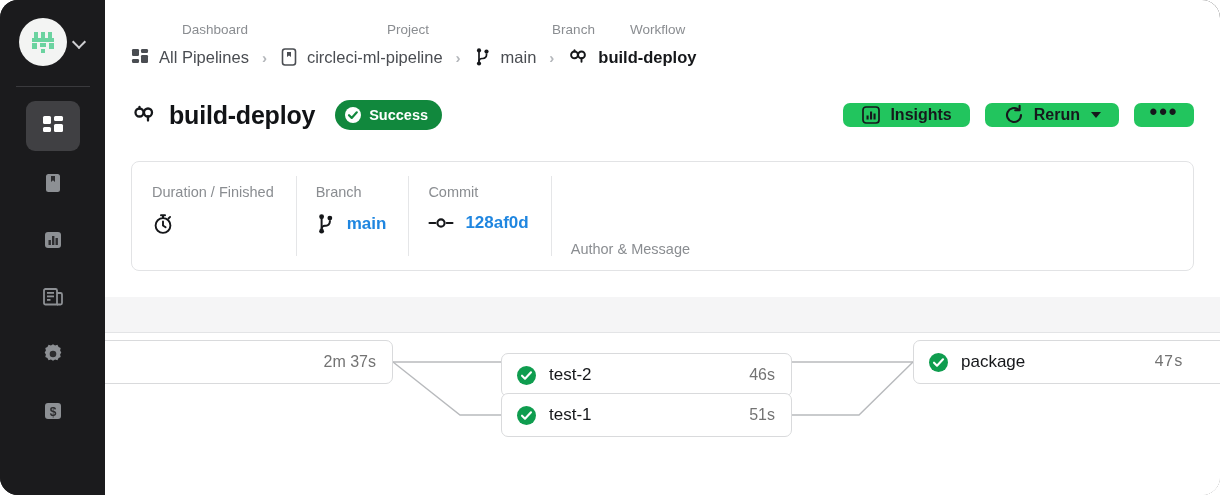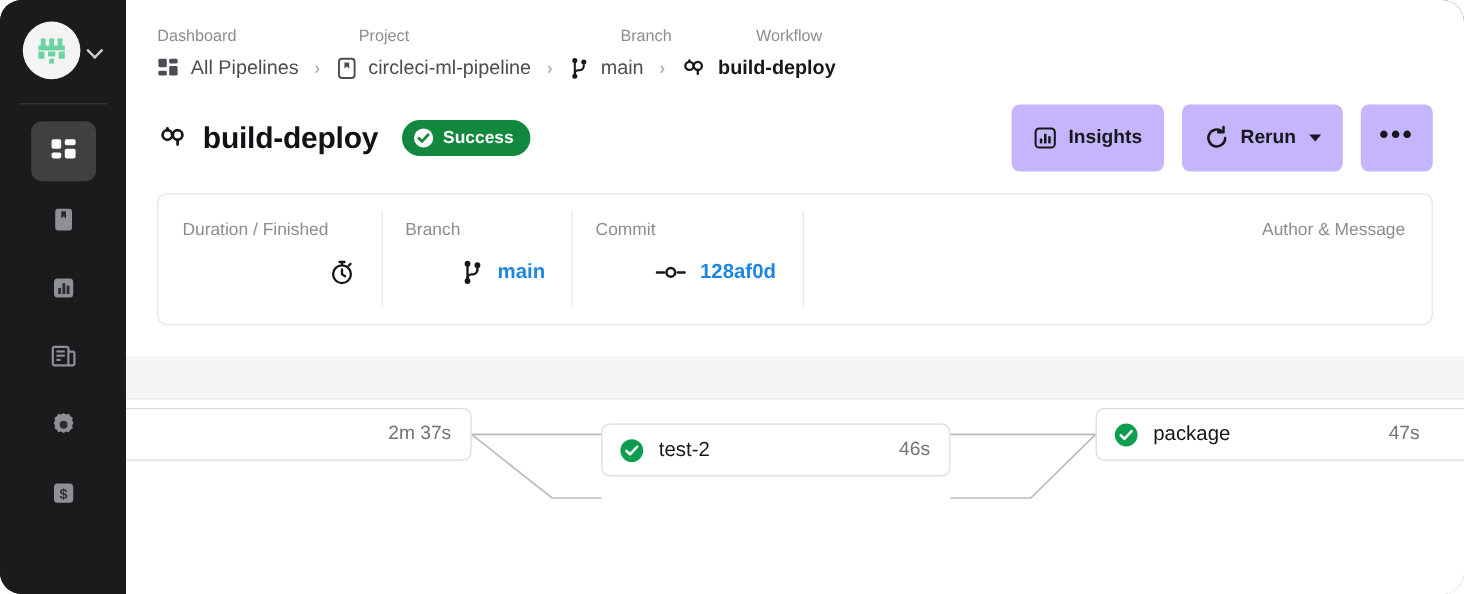--- a/index.html
+++ b/index.html
@@ -73,21 +73,21 @@
   .content {
     flex: 1;
     background: #ffffff;
     display: flex;
     flex-direction: column;
     min-width: 0;
     position: relative;
   }
 
   
-  .breadcrumb-wrap { padding: 22px 0 0 26px; }
+  .breadcrumb-wrap { padding: 22px 0 0 26px; text-align: center; }
   .crumb-labels {
     display: flex;
     font-size: 13.5px;
     color: #8a8d91;
     height: 18px;
   }
   .crumb-labels span { display: block; }
   .lbl-dashboard { width: 168px; }
   .lbl-project   { width: 218px; }
   .lbl-branch    { width: 113px; }
@@ -144,24 +144,24 @@
   .title-actions {
     margin-left: auto;
     display: flex;
     align-items: center;
     gap: 15px;
   }
   .btn {
     display: inline-flex;
     align-items: center;
     gap: 9px;
-    background: #c4b5fd;
+    background: #22c55e;
     border: none;
     border-radius: 7px;
-    height: 56px;
+    height: 24px;
     padding: 0 18px;
     font-size: 16px;
     font-weight: bold;
     color: #16181c;
     font-family: "Liberation Sans", sans-serif;
     cursor: pointer;
   }
   .btn .caret {
     width: 0; height: 0;
     border-left: 5px solid transparent;
@@ -185,21 +185,21 @@
     border: 1px solid #e2e3e5;
     border-radius: 8px;
     height: 110px;
     display: flex;
     align-items: stretch;
     background: #fff;
   }
   .info-cell {
     padding: 22px 22px 0 20px;
     display: flex;
-    flex-direction: row;
+    flex-direction: column;
     position: relative;
   }
   .info-cell + .info-cell::before {
     content: "";
     position: absolute;
     left: 0; top: 14px; bottom: 14px;
     width: 1px;
     background: #e5e6e8;
   }
   .info-label {
@@ -538,25 +538,33 @@
 
       <div class="job-card" style="left:396px; top:20px; width:291px;">
         <svg width="21" height="21" viewBox="0 0 21 21">
           <circle cx="10.5" cy="10.5" r="9.5" fill="#0f9d4f"></circle>
           <path d="M6 10.7 l3 3 l6 -6.4" fill="none" stroke="#ffffff" stroke-width="2.1" stroke-linecap="round" stroke-linejoin="round"></path>
         </svg>
         <span class="job-name">test-2</span>
         <span class="job-dur">46s</span>
       </div>
 
+      <div class="job-card" style="left:396px; top:60px; width:291px;">
+        <svg width="21" height="21" viewBox="0 0 21 21">
+          <circle cx="10.5" cy="10.5" r="9.5" fill="#0f9d4f"></circle>
+          <path d="M6 10.7 l3 3 l6 -6.4" fill="none" stroke="#ffffff" stroke-width="2.1" stroke-linecap="round" stroke-linejoin="round"></path>
+        </svg>
+        <span class="job-name">test-1</span>
+        <span class="job-dur">51s</span>
+      </div>
 
       <div class="job-card" style="left:808px; top:7px; width:400px;">
         <svg width="21" height="21" viewBox="0 0 21 21">
           <circle cx="10.5" cy="10.5" r="9.5" fill="#0f9d4f"></circle>
           <path d="M6 10.7 l3 3 l6 -6.4" fill="none" stroke="#ffffff" stroke-width="2.1" stroke-linecap="round" stroke-linejoin="round"></path>
         </svg>
         <span class="job-name">package</span>
-        <span class="job-dur" style="margin-right:113px;">47s</span>
+        <span class="job-dur" style="margin-right:113px;font-family:Liberation Mono, monospace;">47s</span>
       </div>
 
     </div>
   </div>
 </div>
 
 </body></html>

